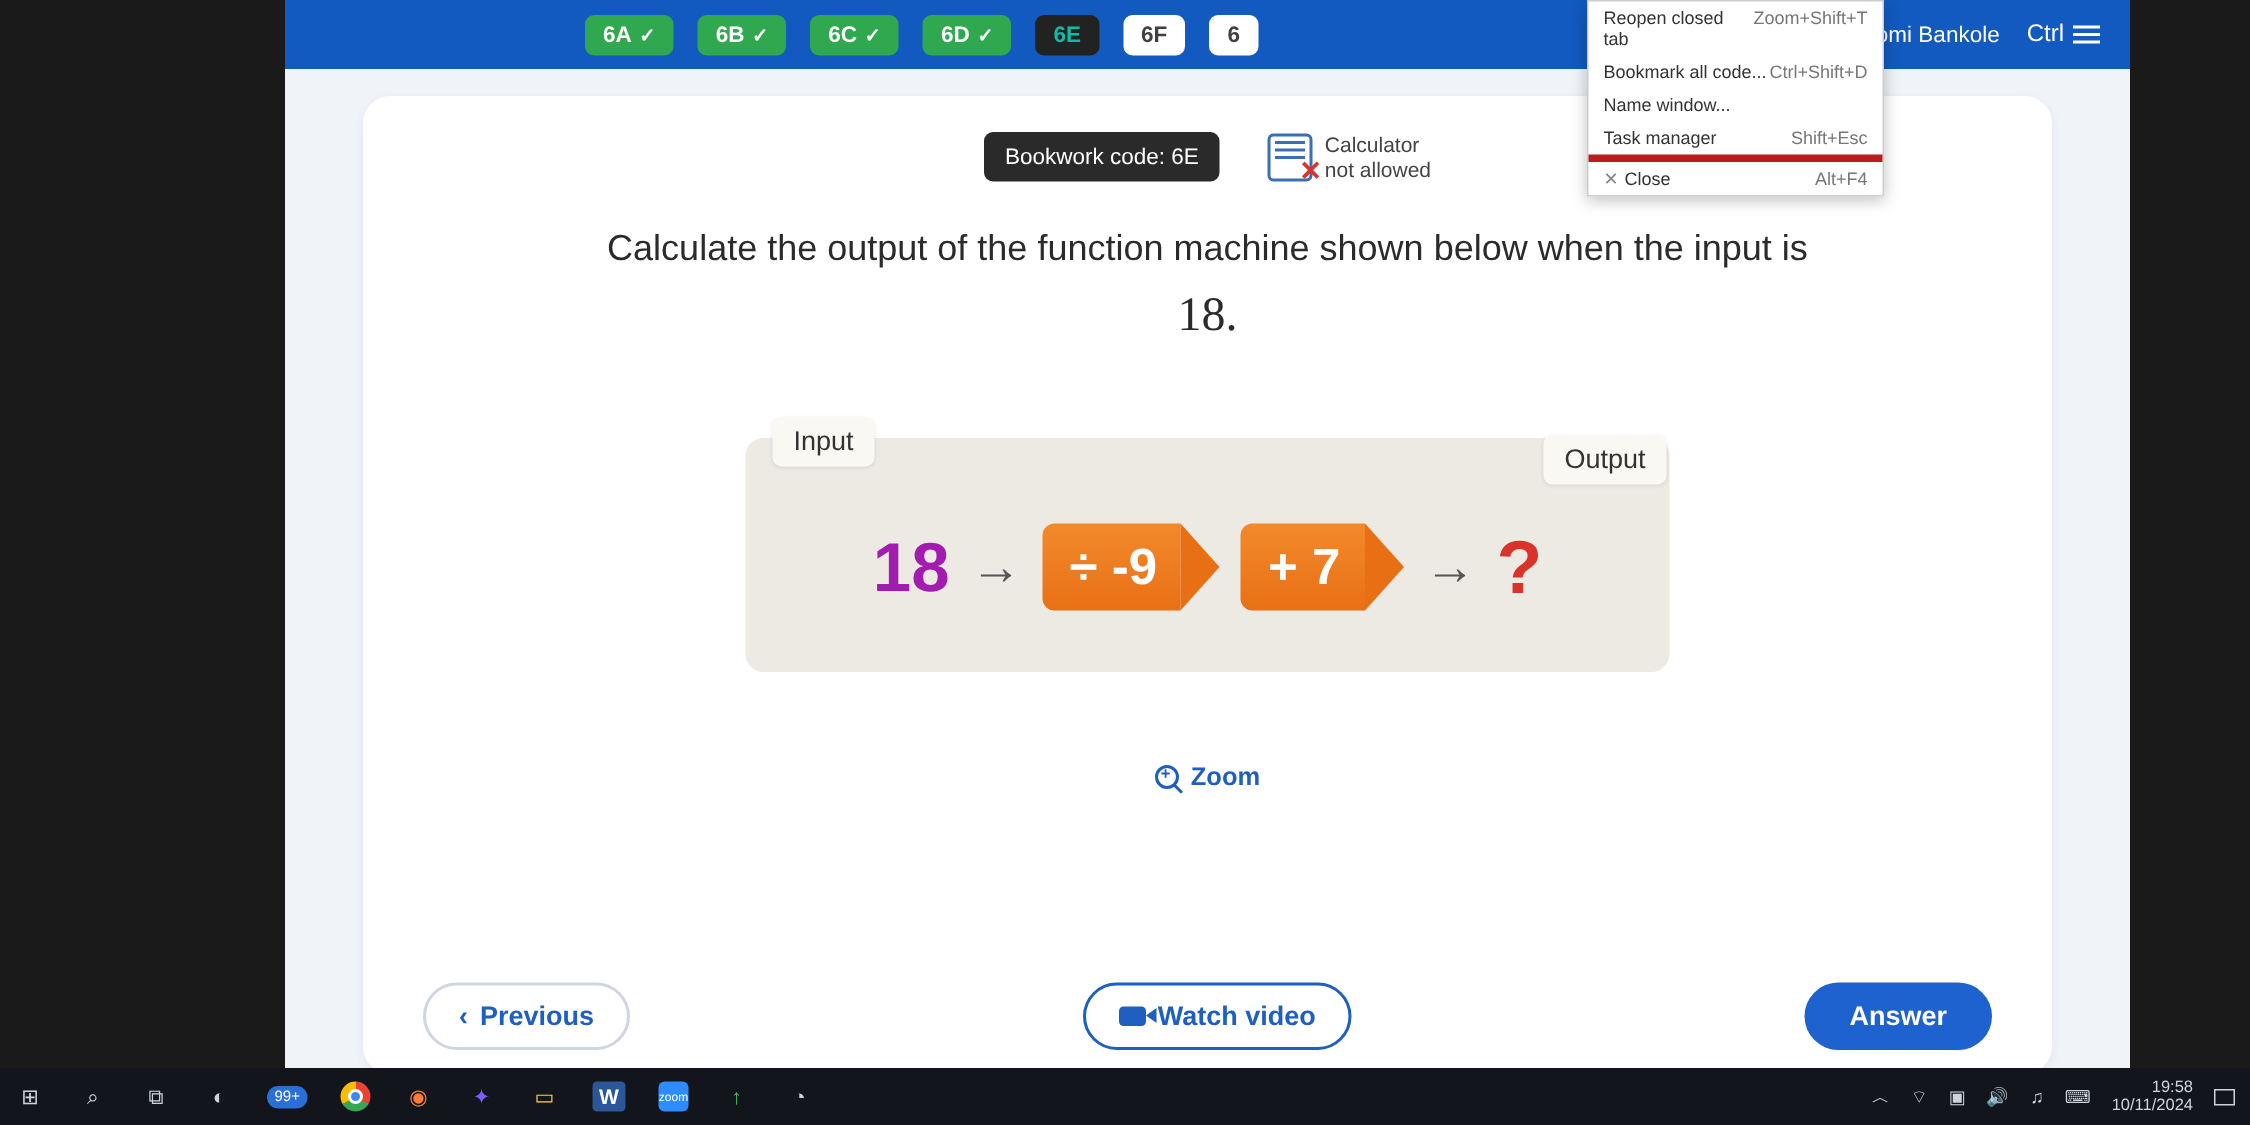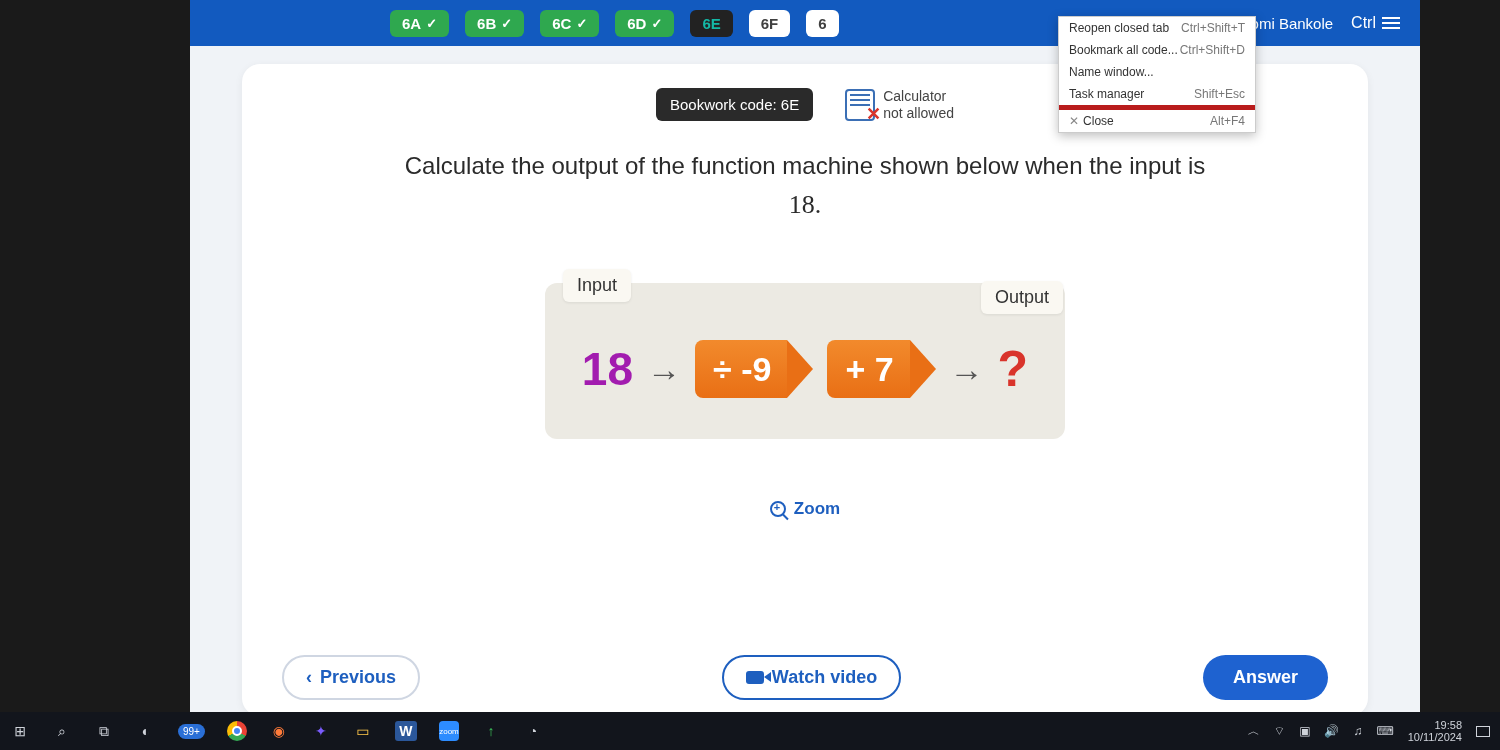--- a/index.html
+++ b/index.html
@@ -13,41 +13,41 @@
 .pill.dark { background: #222; color: #14b8a6; }
 .pill.white { background: #fff; color: #404040; }
 .check { font-size: 13px; }
 .top-right { margin-left: auto; display: flex; align-items: center; gap: 18px; font-size: 15px; }
 .xp { color: #cfe0ff; }
 .menu-btn { display: flex; align-items: center; gap: 6px; font-size: 16px; cursor: pointer; }
 .ham { display: inline-block; width: 18px; }
 .ham span { display: block; height: 2px; background: #fff; margin: 3px 0; }
 .summary { color: #fff; font-size: 15px; position: absolute; top: 43px; right: 240px; }
 
-.ctx-menu { position: absolute; top: 16px; left: 868px; width: 198px; background: #fff; border: 1px solid #ccc; box-shadow: 0 3px 10px rgba(0,0,0,.25); font-size: 12px; color: #333; z-index: 50; }
+.ctx-menu { position: absolute; top: 0; left: 868px; width: 198px; background: #fff; border: 1px solid #ccc; box-shadow: 0 3px 10px rgba(0,0,0,.25); font-size: 12px; color: #333; z-index: 50; }
 .ctx-row { display: flex; justify-content: space-between; padding: 4px 10px; cursor: pointer; }
 .ctx-short { color: #777; }
 .ctx-close { border-top: 5px solid #b91c1c; }
 .ctx-x { margin-right: 4px; color: #888; }
 
 .card { margin: 18px 52px 0 52px; background: #fff; border-radius: 18px; box-shadow: 0 2px 8px rgba(0,0,0,.06); padding: 24px 40px 12px 40px; height: 652px; position: relative; }
 
 .meta-row { display: flex; justify-content: center; align-items: center; gap: 32px; margin-bottom: 28px; }
 .bookwork { background: #2a2a2a; color: #fff; padding: 8px 14px; border-radius: 6px; font-size: 15px; }
 .calc-wrap { display: flex; align-items: center; gap: 8px; font-size: 14px; color: #444; }
 .calc-icon { width: 30px; height: 32px; position: relative; }
 .calc-body { position: absolute; inset: 0; border: 2px solid #3b6fb5; border-radius: 4px; background: #fff; }
 .calc-line { height: 2px; background: #3b6fb5; margin: 3px 3px 0 3px; }
 .calc-x { position: absolute; bottom: -4px; right: -6px; color: #d9342b; font-weight: bold; font-size: 18px; }
 .calc-text { line-height: 1.15; }
 
 .question { text-align: center; font-size: 24px; color: #2b2b2b; font-weight: 400; line-height: 1.45; padding: 0 60px; }
-.question .num { font-family: Georgia, "Times New Roman", serif; font-size: 26px; display: block; margin-top: 2px; }
-
-.machine { margin: 60px auto 0 auto; width: 520px; background: #eceae3; border-radius: 12px; padding: 18px 32px 40px 32px; position: relative; }
+.question .num { font-family: Georgia, "Times New Roman", serif; font-size: 32px; display: block; margin-top: 2px; }
+
+.machine { margin: 60px auto 0 auto; width: 616px; background: #eceae3; border-radius: 12px; padding: 18px 32px 40px 32px; position: relative; }
 .tag { position: absolute; background: #faf8f2; border-radius: 6px; padding: 6px 14px; font-size: 18px; color: #333; box-shadow: 0 1px 3px rgba(0,0,0,.08); }
 .tag.input { top: -14px; left: 18px; }
 .tag.output { top: -2px; right: 2px; }
 
 .flow { display: flex; align-items: center; justify-content: center; gap: 14px; margin-top: 38px; }
 .val-in { font-size: 46px; font-weight: 700; color: #a21caf; }
 .arrow { font-size: 34px; color: #555; }
 .op { position: relative; height: 60px; display: flex; align-items: center; }
 .op-body { background: linear-gradient(#f28a2c,#e96f15); color: #fff; font-size: 34px; font-weight: 700; padding: 6px 16px 6px 18px; border-radius: 8px 0 0 8px; display: flex; align-items: center; gap: 6px; height: 58px; }
 .op-tip { width: 0; height: 0; border-top: 29px solid transparent; border-bottom: 29px solid transparent; border-left: 26px solid #e96f15; }
@@ -117,21 +117,21 @@
             <span></span>
           </span>
       </span>
     </div>
     <span class="summary">mmary</span>
   </div>
 
   <div class="ctx-menu">
     <div class="ctx-row">
         <span>Reopen closed tab</span>
-        <span class="ctx-short">Ctrl+Shift+T</span>
+        <span class="ctx-short">Zoom+Shift+T</span>
       </div>
     <div class="ctx-row">
         <span>Bookmark all code...</span>
         <span class="ctx-short">Ctrl+Shift+D</span>
       </div>
     <div class="ctx-row">
         <span>Name window...</span>
         <span class="ctx-short"></span>
       </div>
     <div class="ctx-row">

